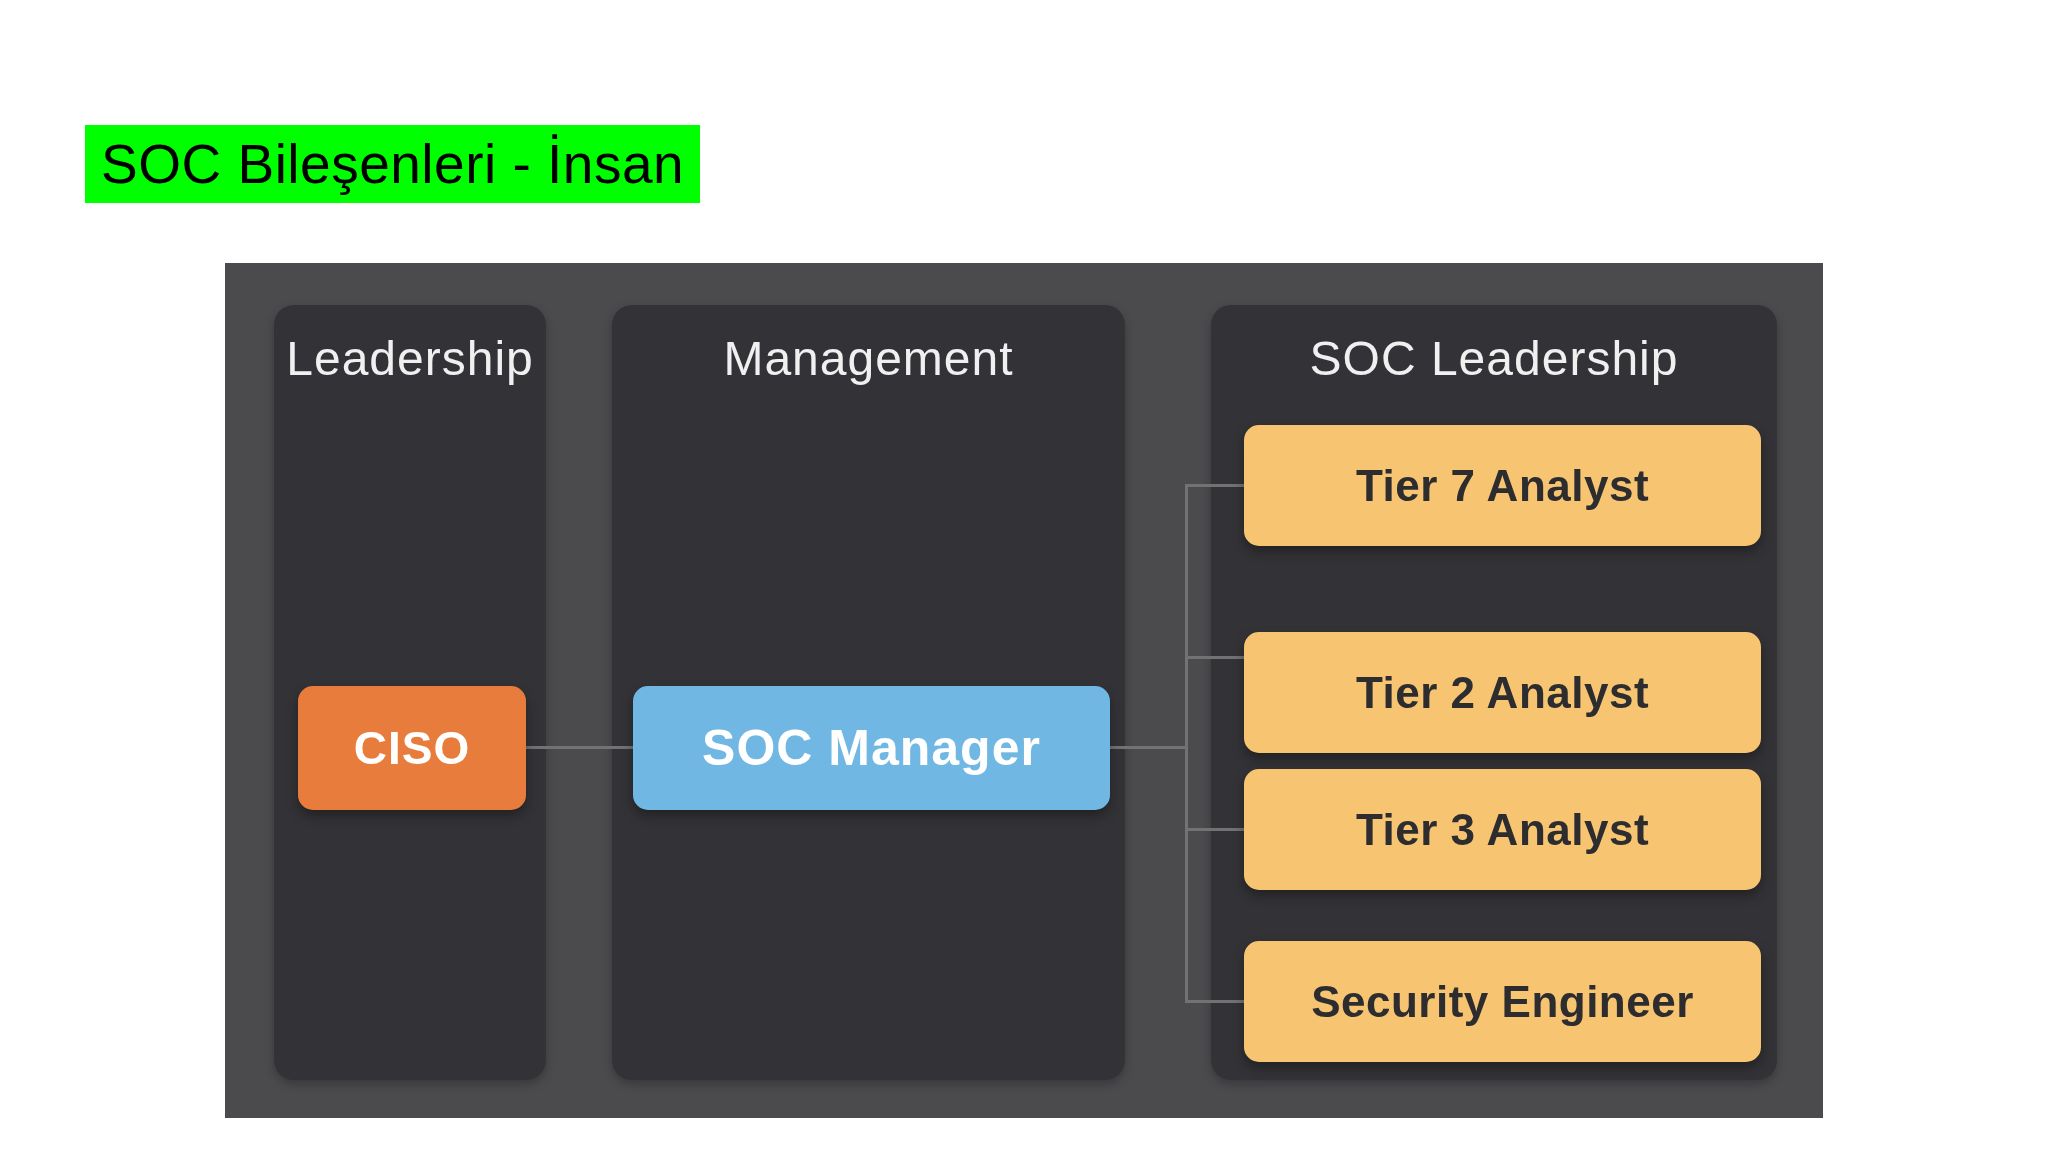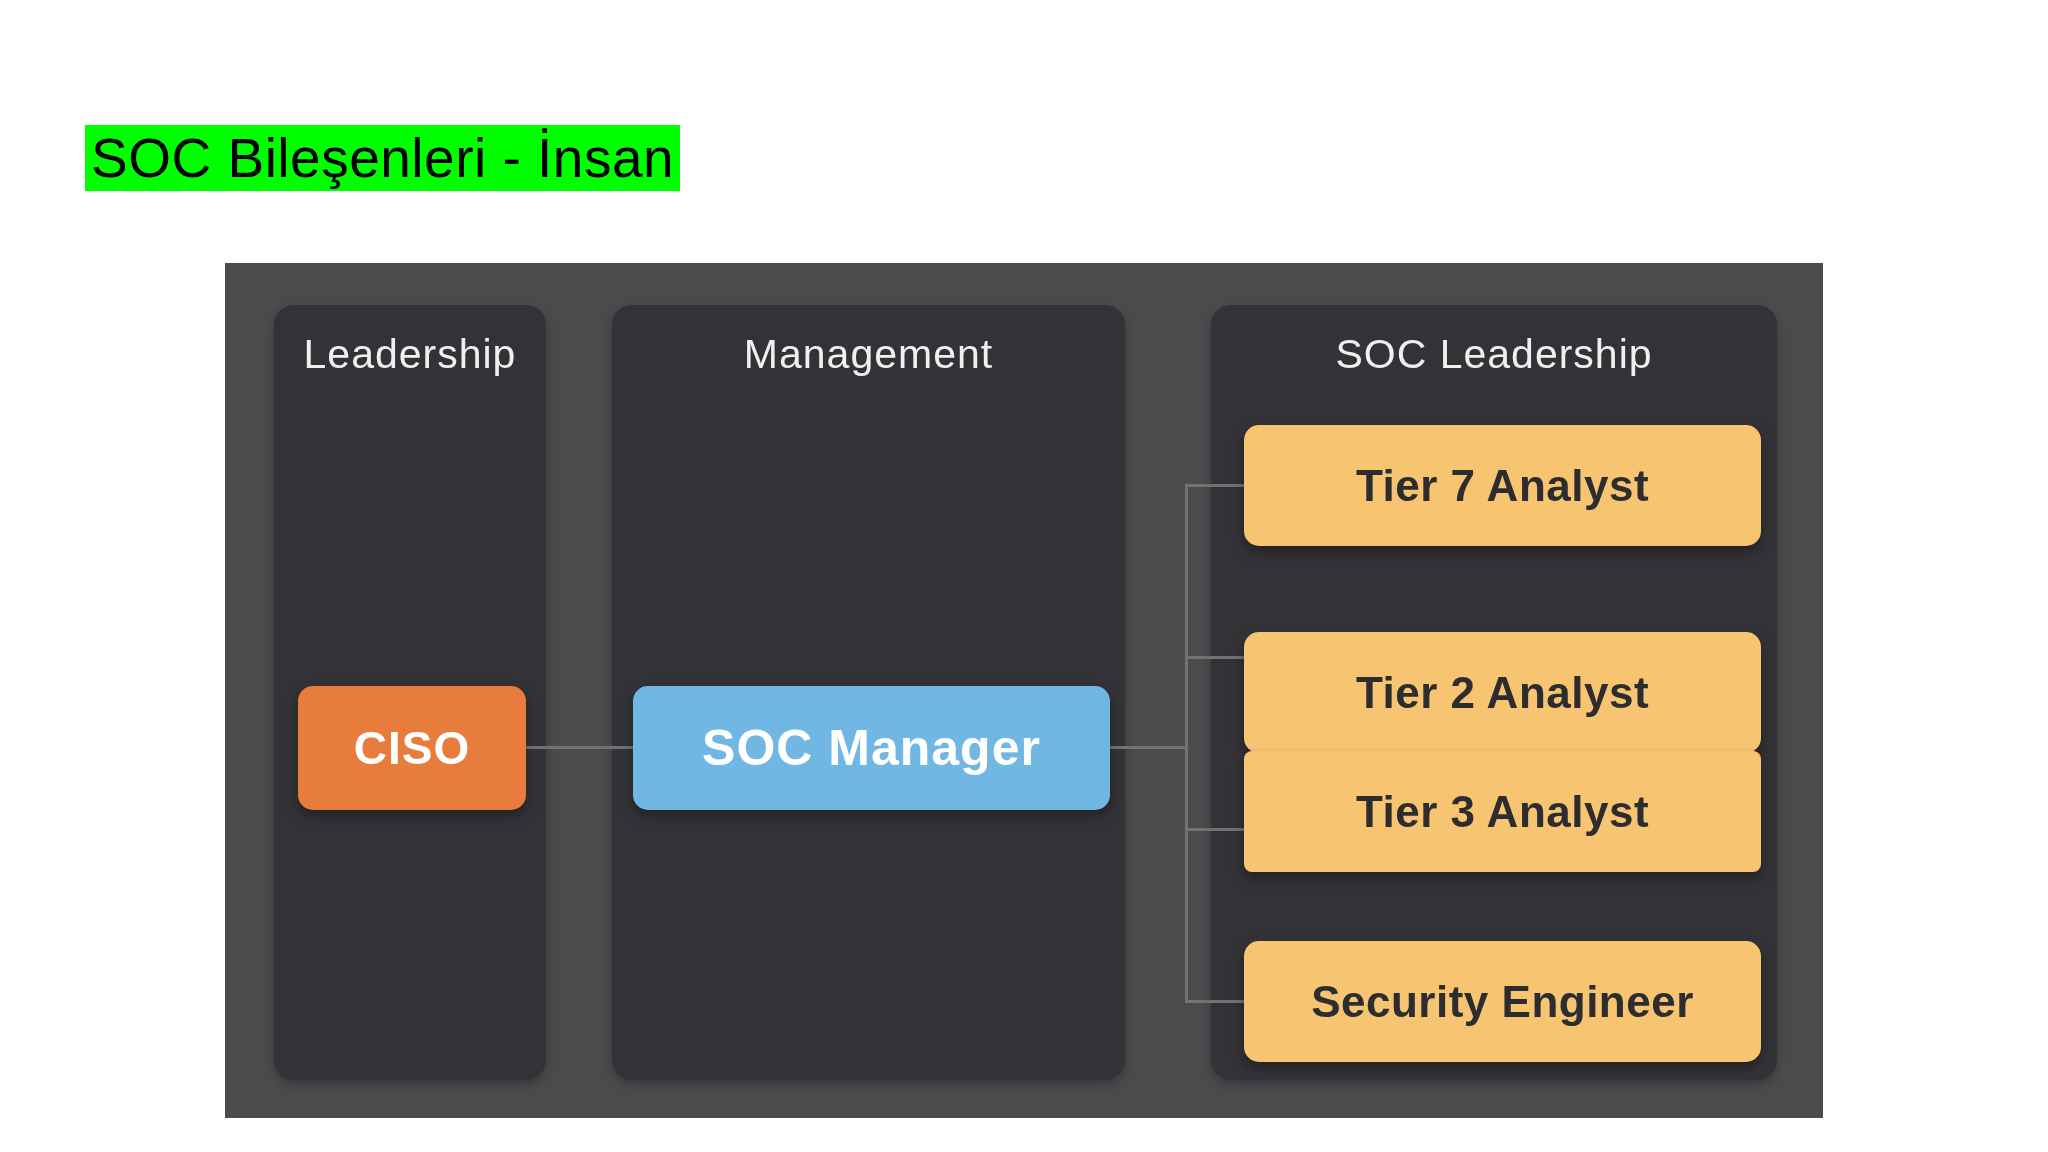--- a/index.html
+++ b/index.html
@@ -1,41 +1,41 @@
 <!DOCTYPE html>
 <html><head>
 <meta charset="utf-8">
 <style>
   html,body { margin:0; padding:0; background:#ffffff; }
   .page {
     position:relative; width:2048px; height:1152px; background:#ffffff;
     font-family:"Liberation Sans", sans-serif; overflow:hidden;
   }
   .title-highlight {
-    position:absolute; left:85px; top:125px; height:66px;
-    display:flex; align-items:center; padding:0 6px;
+    position:absolute; left:85px; top:125px; height:78px;
+    display:flex; align-items:center; padding:0 16px;
   }
   .title-text {
     font-size:55px; line-height:78px; color:#000000; letter-spacing:0.5px;
     white-space:nowrap;
   }
   .panel {
     position:absolute; left:225px; top:263px; width:1598px; height:855px;
     background:#4b4b4e;
   }
   .column {
     position:absolute; top:42px; height:775px; background:#333337;
     border-radius:20px; box-shadow:0 4px 10px rgba(0,0,0,0.25);
   }
   .col-leadership { left:49px;  width:272px; }
   .col-management { left:387px; width:513px; }
   .col-socops     { left:986px; width:566px; }
   .col-header {
     position:absolute; left:0; right:0; top:26px; text-align:center;
-    font-size:41px; font-weight:400; color:#f0f0f0; letter-spacing:1px;
+    font-size:48px; font-weight:400; color:#f0f0f0; letter-spacing:1px;
     white-space:nowrap;
   }
   .node {
     position:absolute; display:flex; align-items:center; justify-content:center;
     border-radius:15px; font-weight:bold; white-space:nowrap;
     box-shadow:0 6px 12px rgba(0,0,0,0.35);
   }
   .node-ciso {
     left:73px; top:423px; width:228px; height:124px;
     font-size:46px; letter-spacing:1px;
@@ -43,21 +43,21 @@
   .node-manager {
     left:408px; top:423px; width:477px; height:124px;
     font-size:50px; letter-spacing:1px;
   }
   .node-tier {
     left:1019px; width:517px; height:121px;
     font-size:44px; letter-spacing:0.5px;
   }
   .tier-0 { top:162px; }
   .tier-1 { top:334px;margin-top:35px; }
-  .tier-2 { top:488px;border-radius:8px; }
+  .tier-2 { top:506px; }
   .tier-3 { top:678px; }
   .connector { position:absolute; background:#727275; }
   .conn-ciso-manager  { left:301px; top:483px; width:107px; height:3px; }
   .conn-manager-trunk { left:885px; top:483px; width:77px;  height:3px; }
   .conn-trunk         { left:960px; top:221px; width:3px;   height:519px; }
   .conn-branch        { left:962px; width:57px; height:3px; }
   .branch-0 { top:221px; }
   .branch-1 { top:393px; }
   .branch-2 { top:565px; }
   .branch-3 { top:737px; }

